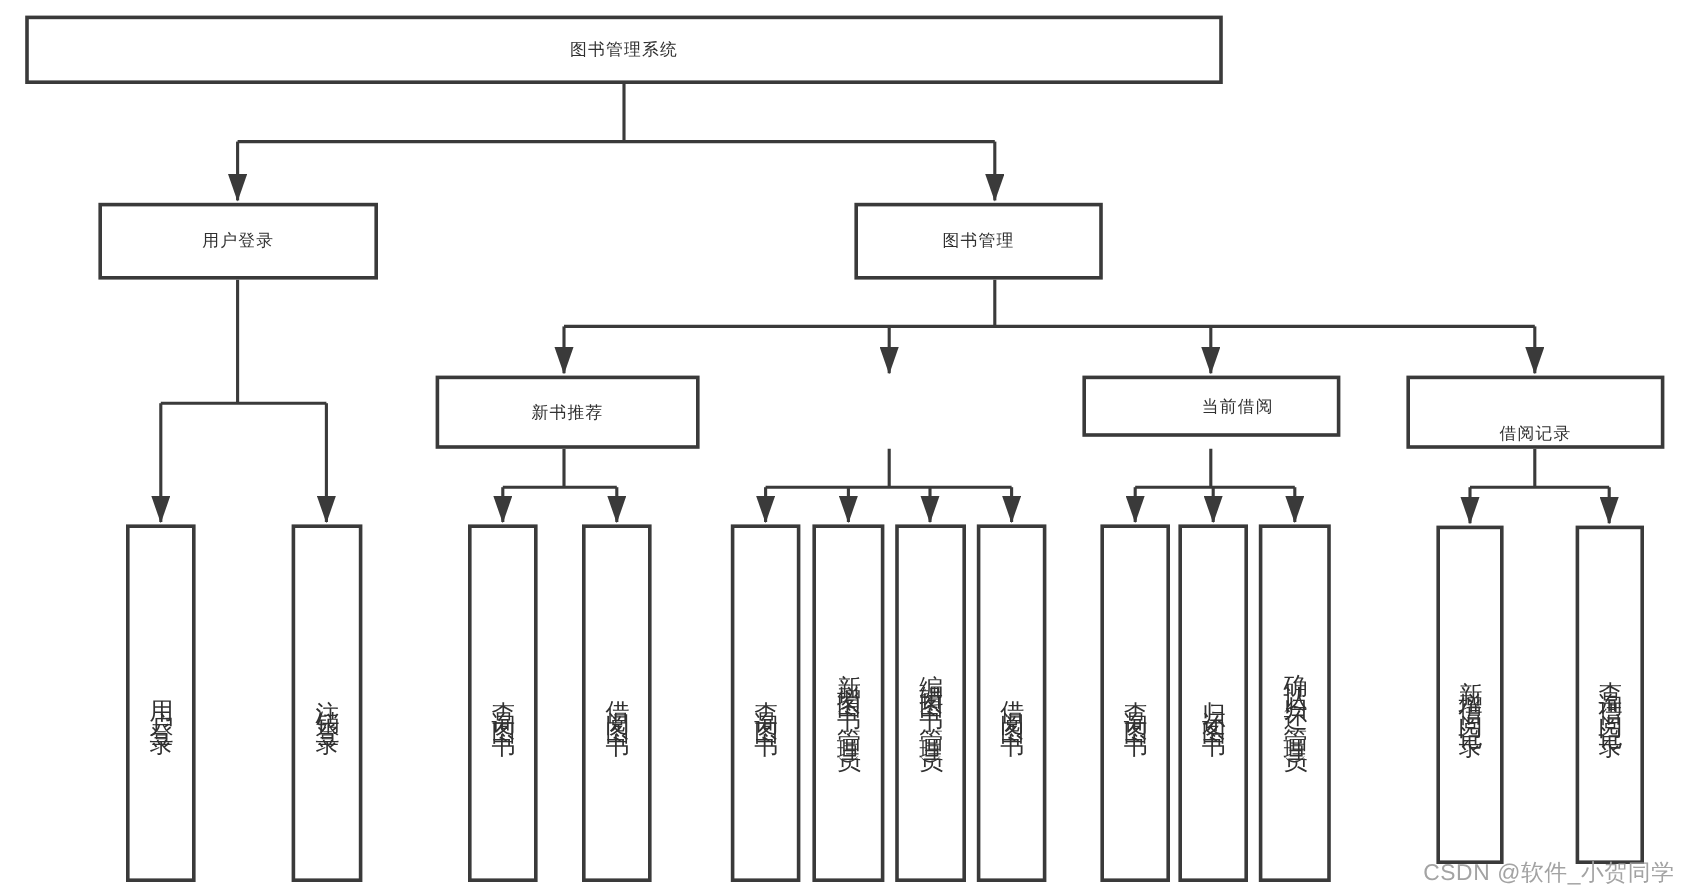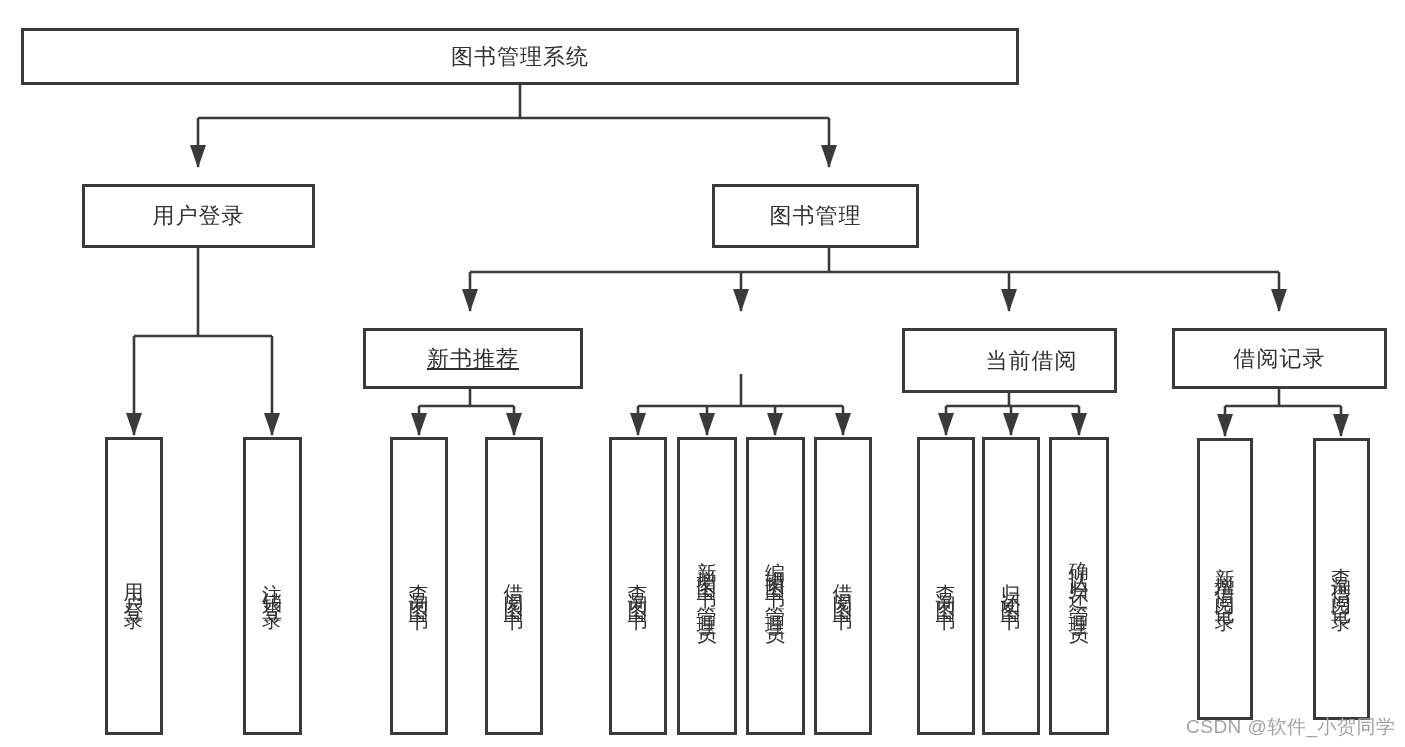--- a/index.html
+++ b/index.html
@@ -21,21 +21,21 @@
   .box {
     position: absolute;
     box-sizing: border-box;
     border: 3px solid var(--line);
     background: var(--background);
     display: flex;
     align-items: center;
     justify-content: center;
     text-align: center;
   }
-  .hbox { font-size: 22px; letter-spacing: 1px; margin-top: 15px; }
+  .hbox { font-size: 14px; letter-spacing: 1px; }
   .vbox { font-size: 20px; }
   .vbox .vtext {
     writing-mode: vertical-rl;
     text-orientation: mixed;
     letter-spacing: 0.45em;
     line-height: 1;
     white-space: nowrap;
   }
   #connectors {
     position: absolute;
@@ -123,27 +123,27 @@
     <span>图书管理系统</span>
   </div>
 
   <div class="box hbox" style="left:82px; top:169px; width:233px; height:64px;">
     <span>用户登录</span>
   </div>
   <div class="box hbox" style="left:712px; top:169px; width:207px; height:64px;">
     <span>图书管理</span>
   </div>
 
-  <div class="box hbox" style="left:363px; top:313px; width:220px; height:61px;text-decoration:underline;">
+  <div class="box hbox" style="left:363px; top:313px; width:220px; height:61px;">
     <span>新书推荐</span>
   </div>
-  <div class="box hbox" style="left:902px; top:313px; width:215px; height:65px;padding-left:44px;">
+  <div class="box hbox" style="left:902px; top:313px; width:215px; height:51px;padding-left:44px;">
     <span>当前借阅</span>
   </div>
-  <div class="box hbox" style="left:1172px; top:313px; width:215px; height:61px;">
+  <div class="box hbox" style="left:1172px; top:313px; width:215px; height:61px;align-items:flex-end;">
     <span>借阅记录</span>
   </div>
 
   <div class="box vbox" style="left:105px; top:437px; width:58px; height:298px;">
     <span class="vtext">用户登录</span>
   </div>
   <div class="box vbox" style="left:243px; top:437px; width:59px; height:298px;">
     <span class="vtext">注销登录</span>
   </div>
 

